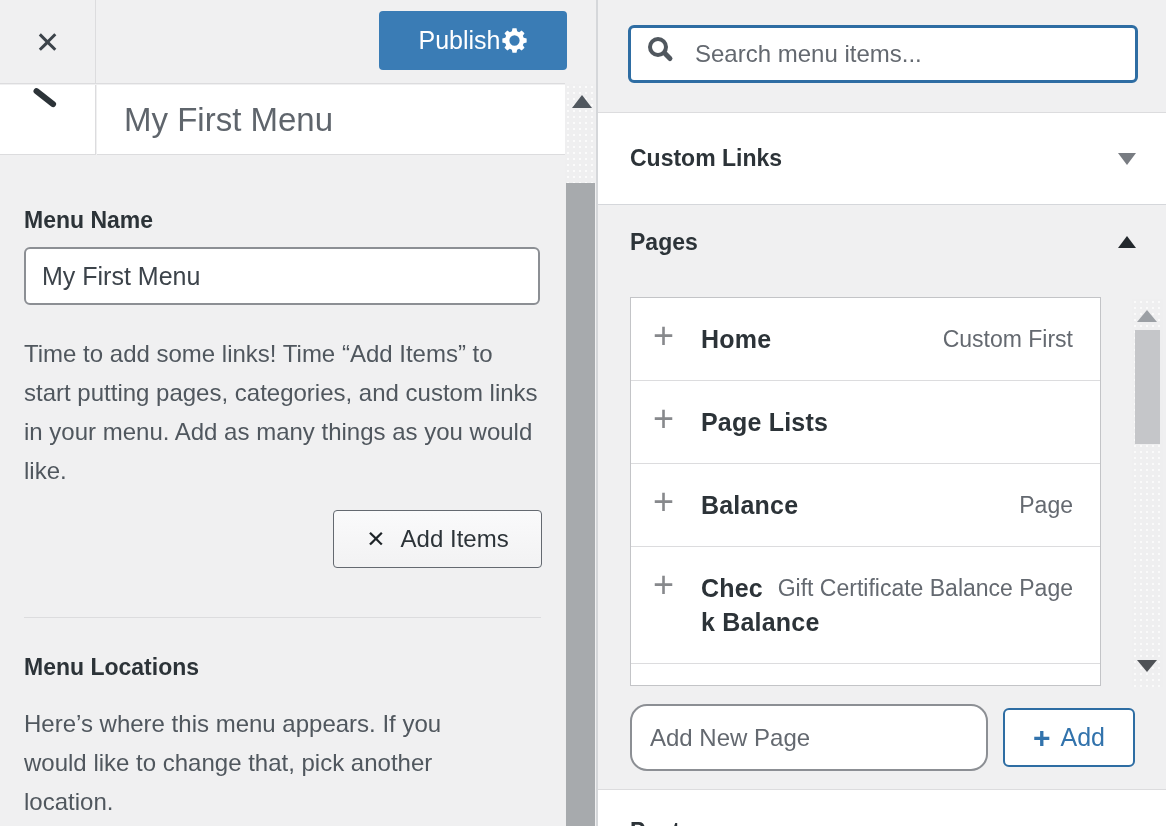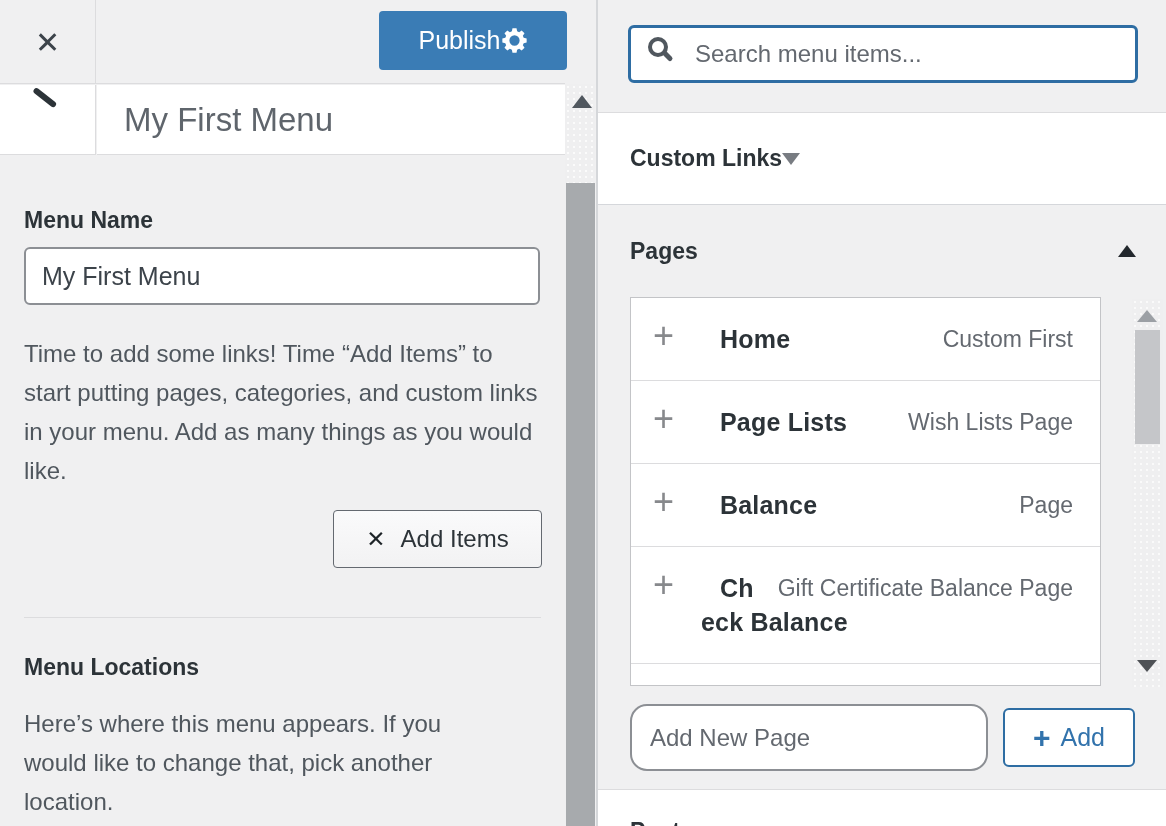--- a/index.html
+++ b/index.html
@@ -70,41 +70,41 @@
                  border:3px solid #2e6da3; border-radius:6px; font-size:24px;
                  color:#3c434a; padding:0 14px 0 64px; font-family:inherit; outline:none; }
   .search-input::placeholder{ color:#646970; opacity:1; }
   .mag{ left:648px; top:37px; width:20px; height:20px; border:4px solid #50575e;
         border-radius:50%; }
   .mag::after{ content:""; position:absolute; width:5px; height:12px; background:#50575e;
                border-radius:3px; transform:rotate(-45deg); right:-6px; bottom:-9px; }
 
   .acc-bar{ left:598px; top:112px; width:568px; height:93px; background:#ffffff;
             border-top:1px solid #dcdcde; border-bottom:1px solid #d5d7db;
-            display:flex; align-items:center; justify-content:flex-start;
+            display:flex; align-items:center; justify-content:space-between;
             padding:0 30px 0 32px; cursor:pointer; }
   .acc-label{ font-size:23px; font-weight:700; color:#2c3338; }
   .tri-down{ width:0; height:0; border-left:9px solid transparent;
              border-right:9px solid transparent; border-top:12px solid #787c82; }
-  .pages-header{ left:598px; top:205px; width:568px; height:92px;
+  .pages-header{ left:598px; top:196px; width:568px; height:92px;
                  display:flex; align-items:center; justify-content:space-between;
                  padding:0 30px 0 32px; cursor:pointer; }
   .tri-up{ width:0; height:0; border-left:9px solid transparent;
            border-right:9px solid transparent; border-bottom:12px solid #23282d; }
 
   .pages-list{ left:630px; top:297px; width:471px; height:389px; background:#ffffff;
                border:1px solid #c3c4c7; overflow:hidden; }
   .item-row{ position:relative; border-bottom:1px solid #dcdcde;
              padding:24px 27px 24px 70px; cursor:pointer; background:#ffffff; }
   .item-plus{ position:absolute; left:22px; top:21px; font-size:36px; font-weight:400;
               color:#87898c; line-height:34px; }
   .item-text{ font-size:25px; line-height:34px; overflow-wrap:anywhere; }
   .item-type{ float:right; margin-left:14px; font-size:23px; font-weight:400;
               color:#646970; }
-  .item-title{ font-weight:700; color:#2c3338; letter-spacing:0.2px;margin-left:19px; }
+  .item-title{ font-weight:700; color:#2c3338; letter-spacing:0.2px; }
 
   .inner-sb{ left:1132px; top:299px; width:31px; height:388px;
              background:#efeff0;
              background-image:radial-gradient(circle,#fafafa 1.1px,transparent 1.3px);
              background-size:6px 6px; }
   .inner-sb-up{ left:1137px; top:310px; width:0; height:0;
                 border-left:10px solid transparent; border-right:10px solid transparent;
                 border-bottom:12px solid #9ca0a5; cursor:pointer; }
   .inner-sb-thumb{ left:1135px; top:330px; width:25px; height:114px; background:#c5c6c9; cursor:pointer; }
   .inner-sb-down{ left:1137px; top:660px; width:0; height:0;
@@ -187,21 +187,20 @@
     <div class="item-row">
       <span class="item-plus">+</span>
       <div class="item-text">
         <span class="item-type">Custom First</span>
         <span class="item-title">Home</span>
       </div>
     </div>
     <div class="item-row">
       <span class="item-plus">+</span>
       <div class="item-text">
-        <span class="item-type">Wish Lists Page</span>
         <span class="item-title">Page Lists</span>
       </div>
     </div>
     <div class="item-row">
       <span class="item-plus">+</span>
       <div class="item-text">
         <span class="item-type">Page</span>
         <span class="item-title">Balance</span>
       </div>
     </div>

